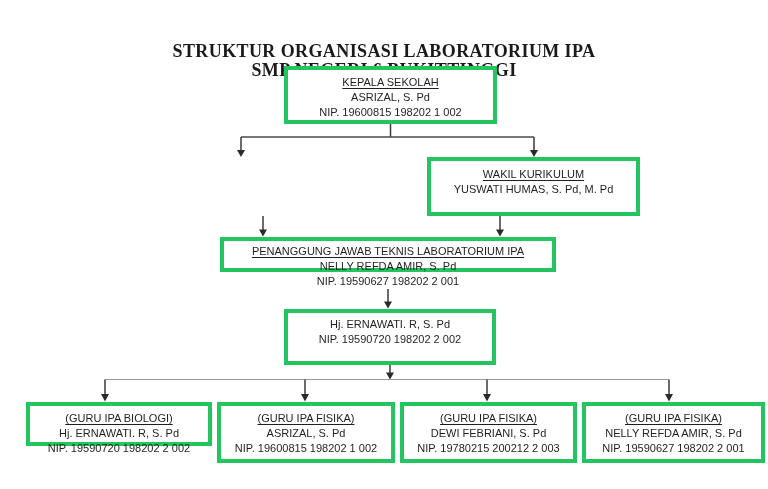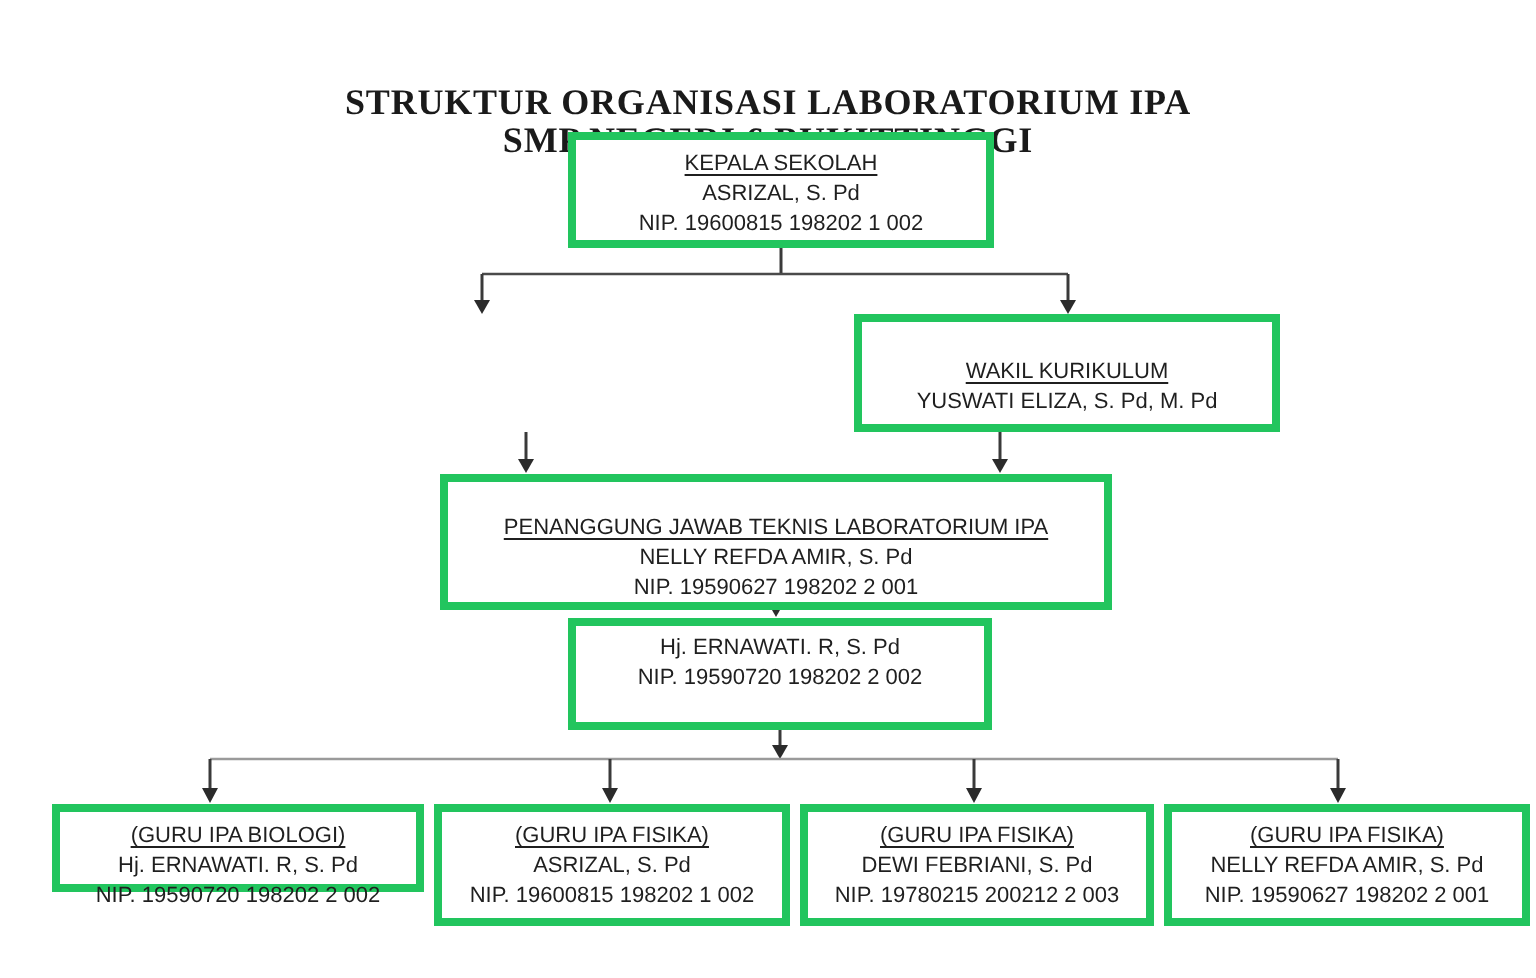--- a/index.html
+++ b/index.html
@@ -52,22 +52,22 @@
     text-decoration: underline;
     text-underline-offset: 2px;
     white-space: nowrap;
   }
   .node .person, .node .nip {
     white-space: nowrap;
   }
   
   .n-kepala        { left: 284px; top:  66px; width: 213px; height: 58px; padding-top: 5px; }
   .n-wakil-sarana  { left: 140px; top: 157px; width: 209px; height: 59px; padding-top: 6px; }
-  .n-wakil-kurik   { left: 427px; top: 157px; width: 213px; height: 59px; padding-top: 18px; }
-  .n-penanggung    { left: 220px; top: 237px; width: 336px; height: 68px; padding-top: 16px; }
+  .n-wakil-kurik   { left: 427px; top: 157px; width: 213px; height: 59px; padding-top: 6px; }
+  .n-penanggung    { left: 220px; top: 237px; width: 336px; height: 35px; padding-top: 3px; }
   .n-koordinator   { left: 284px; top: 309px; width: 212px; height: 56px; padding-top: 4px; }
   .n-guru-a        { left:  26px; top: 402px; width: 186px; height: 44px; padding-top: 5px; }
   .n-guru-b        { left: 217px; top: 402px; width: 178px; height: 61px; padding-top: 5px; }
   .n-guru-c        { left: 400px; top: 402px; width: 177px; height: 61px; padding-top: 5px; }
   .n-guru-d        { left: 582px; top: 402px; width: 183px; height: 61px; padding-top: 5px; }
 </style>
 </head>
 <body>
 
 <div class="canvas">
@@ -109,21 +109,21 @@
 
   <div class="node n-kepala">
     <div class="role">KEPALA SEKOLAH</div>
     <div class="person">ASRIZAL, S. Pd</div>
     <div class="nip">NIP. 19600815 198202 1 002</div>
   </div>
 
 
   <div class="node n-wakil-kurik">
     <div class="role">WAKIL KURIKULUM</div>
-    <div class="person">YUSWATI ELIZA, S. Pd, M. Pd</div>
+    <div class="person">YUSWATI HUMAS, S. Pd, M. Pd</div>
   </div>
 
   <div class="node n-penanggung">
     <div class="role">PENANGGUNG JAWAB TEKNIS LABORATORIUM IPA</div>
     <div class="person">NELLY REFDA AMIR, S. Pd</div>
     <div class="nip">NIP. 19590627 198202 2 001</div>
   </div>
 
   <div class="node n-koordinator">
     <div class="person">Hj. ERNAWATI. R, S. Pd</div>

